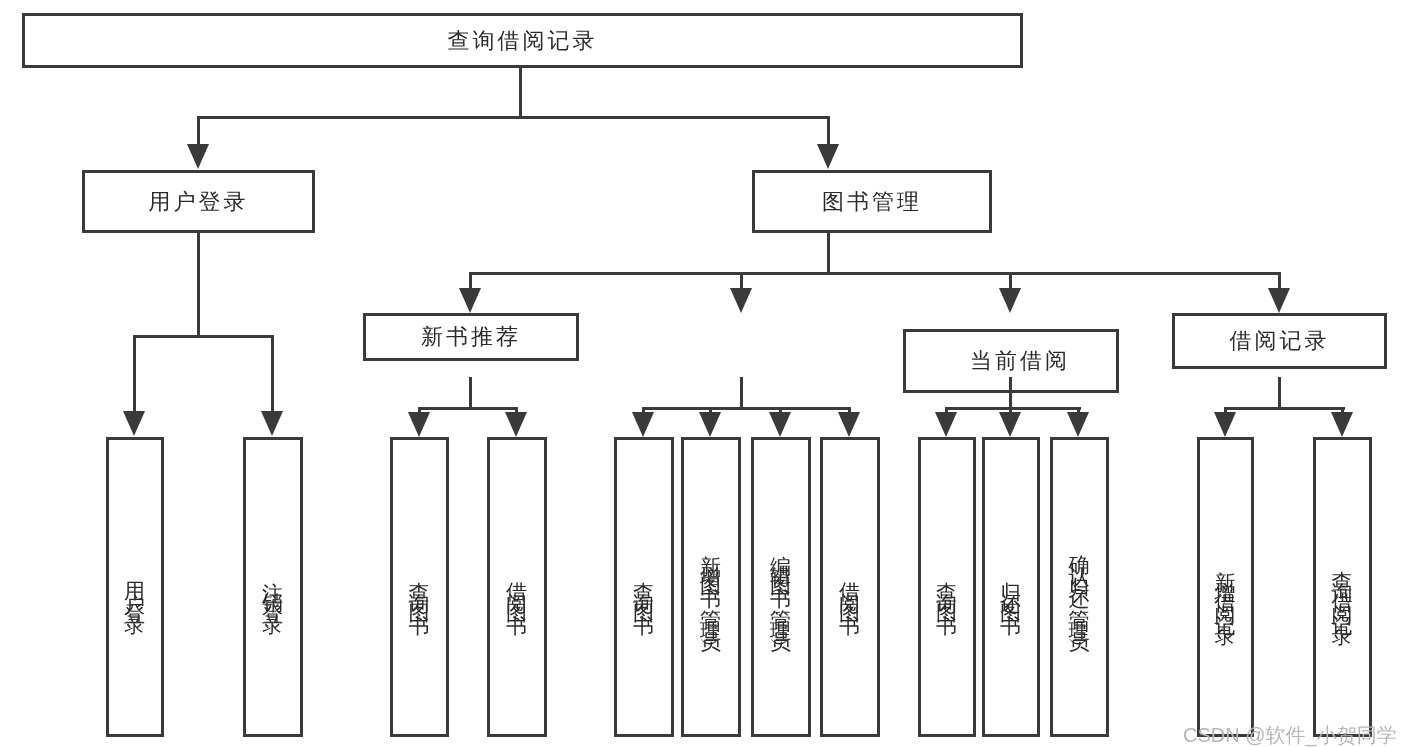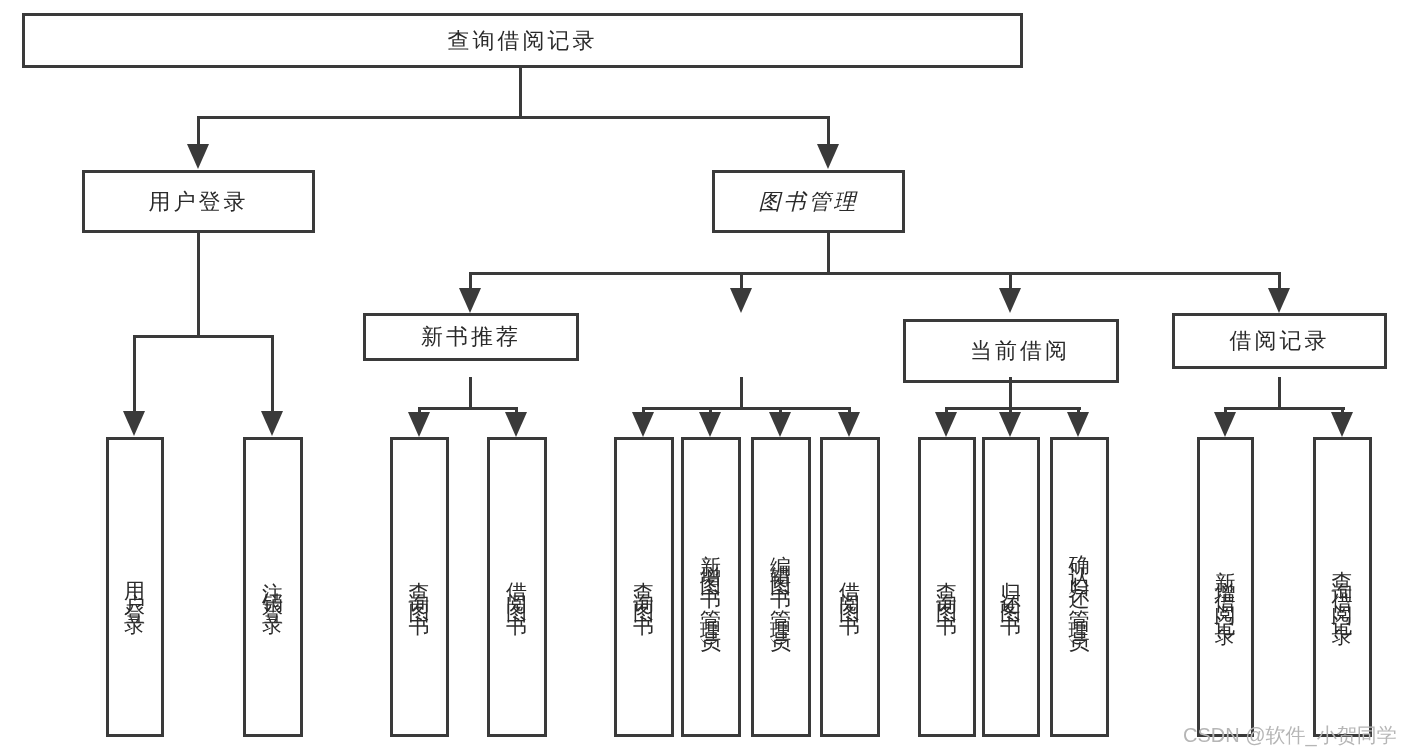--- a/index.html
+++ b/index.html
@@ -77,21 +77,21 @@
   <div class="vline" style="left:519px;top:68px;height:49px;"></div>
   <div class="hline" style="left:197px;top:116px;width:633px;"></div>
   <div class="vline" style="left:197px;top:116px;height:30px;"></div>
   <div class="arrowhead" style="left:187px;top:144px;"></div>
   <div class="vline" style="left:827px;top:116px;height:30px;"></div>
   <div class="arrowhead" style="left:817px;top:144px;"></div>
 
   <div class="box" style="left:82px;top:170px;width:233px;height:63px;">
     <span class="hlabel">用户登录</span>
   </div>
-  <div class="box" style="left:712px;top:170px;width:193px;height:63px;font-style:italic;">
+  <div class="box" style="left:752px;top:170px;width:240px;height:63px;">
     <span class="hlabel">图书管理</span>
   </div>
 
   <div class="vline" style="left:197px;top:233px;height:104px;"></div>
   <div class="hline" style="left:133px;top:335px;width:141px;"></div>
   <div class="vline" style="left:133px;top:335px;height:78px;"></div>
   <div class="arrowhead" style="left:123px;top:411px;"></div>
   <div class="vline" style="left:271px;top:335px;height:78px;"></div>
   <div class="arrowhead" style="left:261px;top:411px;"></div>
 
@@ -102,21 +102,21 @@
   <div class="vline" style="left:740px;top:272px;height:18px;"></div>
   <div class="arrowhead" style="left:730px;top:288px;"></div>
   <div class="vline" style="left:1009px;top:272px;height:18px;"></div>
   <div class="arrowhead" style="left:999px;top:288px;"></div>
   <div class="vline" style="left:1278px;top:272px;height:18px;"></div>
   <div class="arrowhead" style="left:1268px;top:288px;"></div>
 
   <div class="box" style="left:363px;top:313px;width:216px;height:48px;">
     <span class="hlabel">新书推荐</span>
   </div>
-  <div class="box" style="left:903px;top:319px;width:216px;height:64px;padding-left:18px;">
+  <div class="box" style="left:903px;top:329px;width:216px;height:64px;padding-left:18px;">
     <span class="hlabel">当前借阅</span>
   </div>
   <div class="box" style="left:1172px;top:313px;width:215px;height:56px;">
     <span class="hlabel">借阅记录</span>
   </div>
 
   <div class="vline" style="left:469px;top:377px;height:33px;"></div>
   <div class="hline" style="left:418px;top:407px;width:100px;"></div>
   <div class="vline" style="left:418px;top:407px;height:7px;"></div>
   <div class="arrowhead" style="left:408px;top:412px;"></div>

